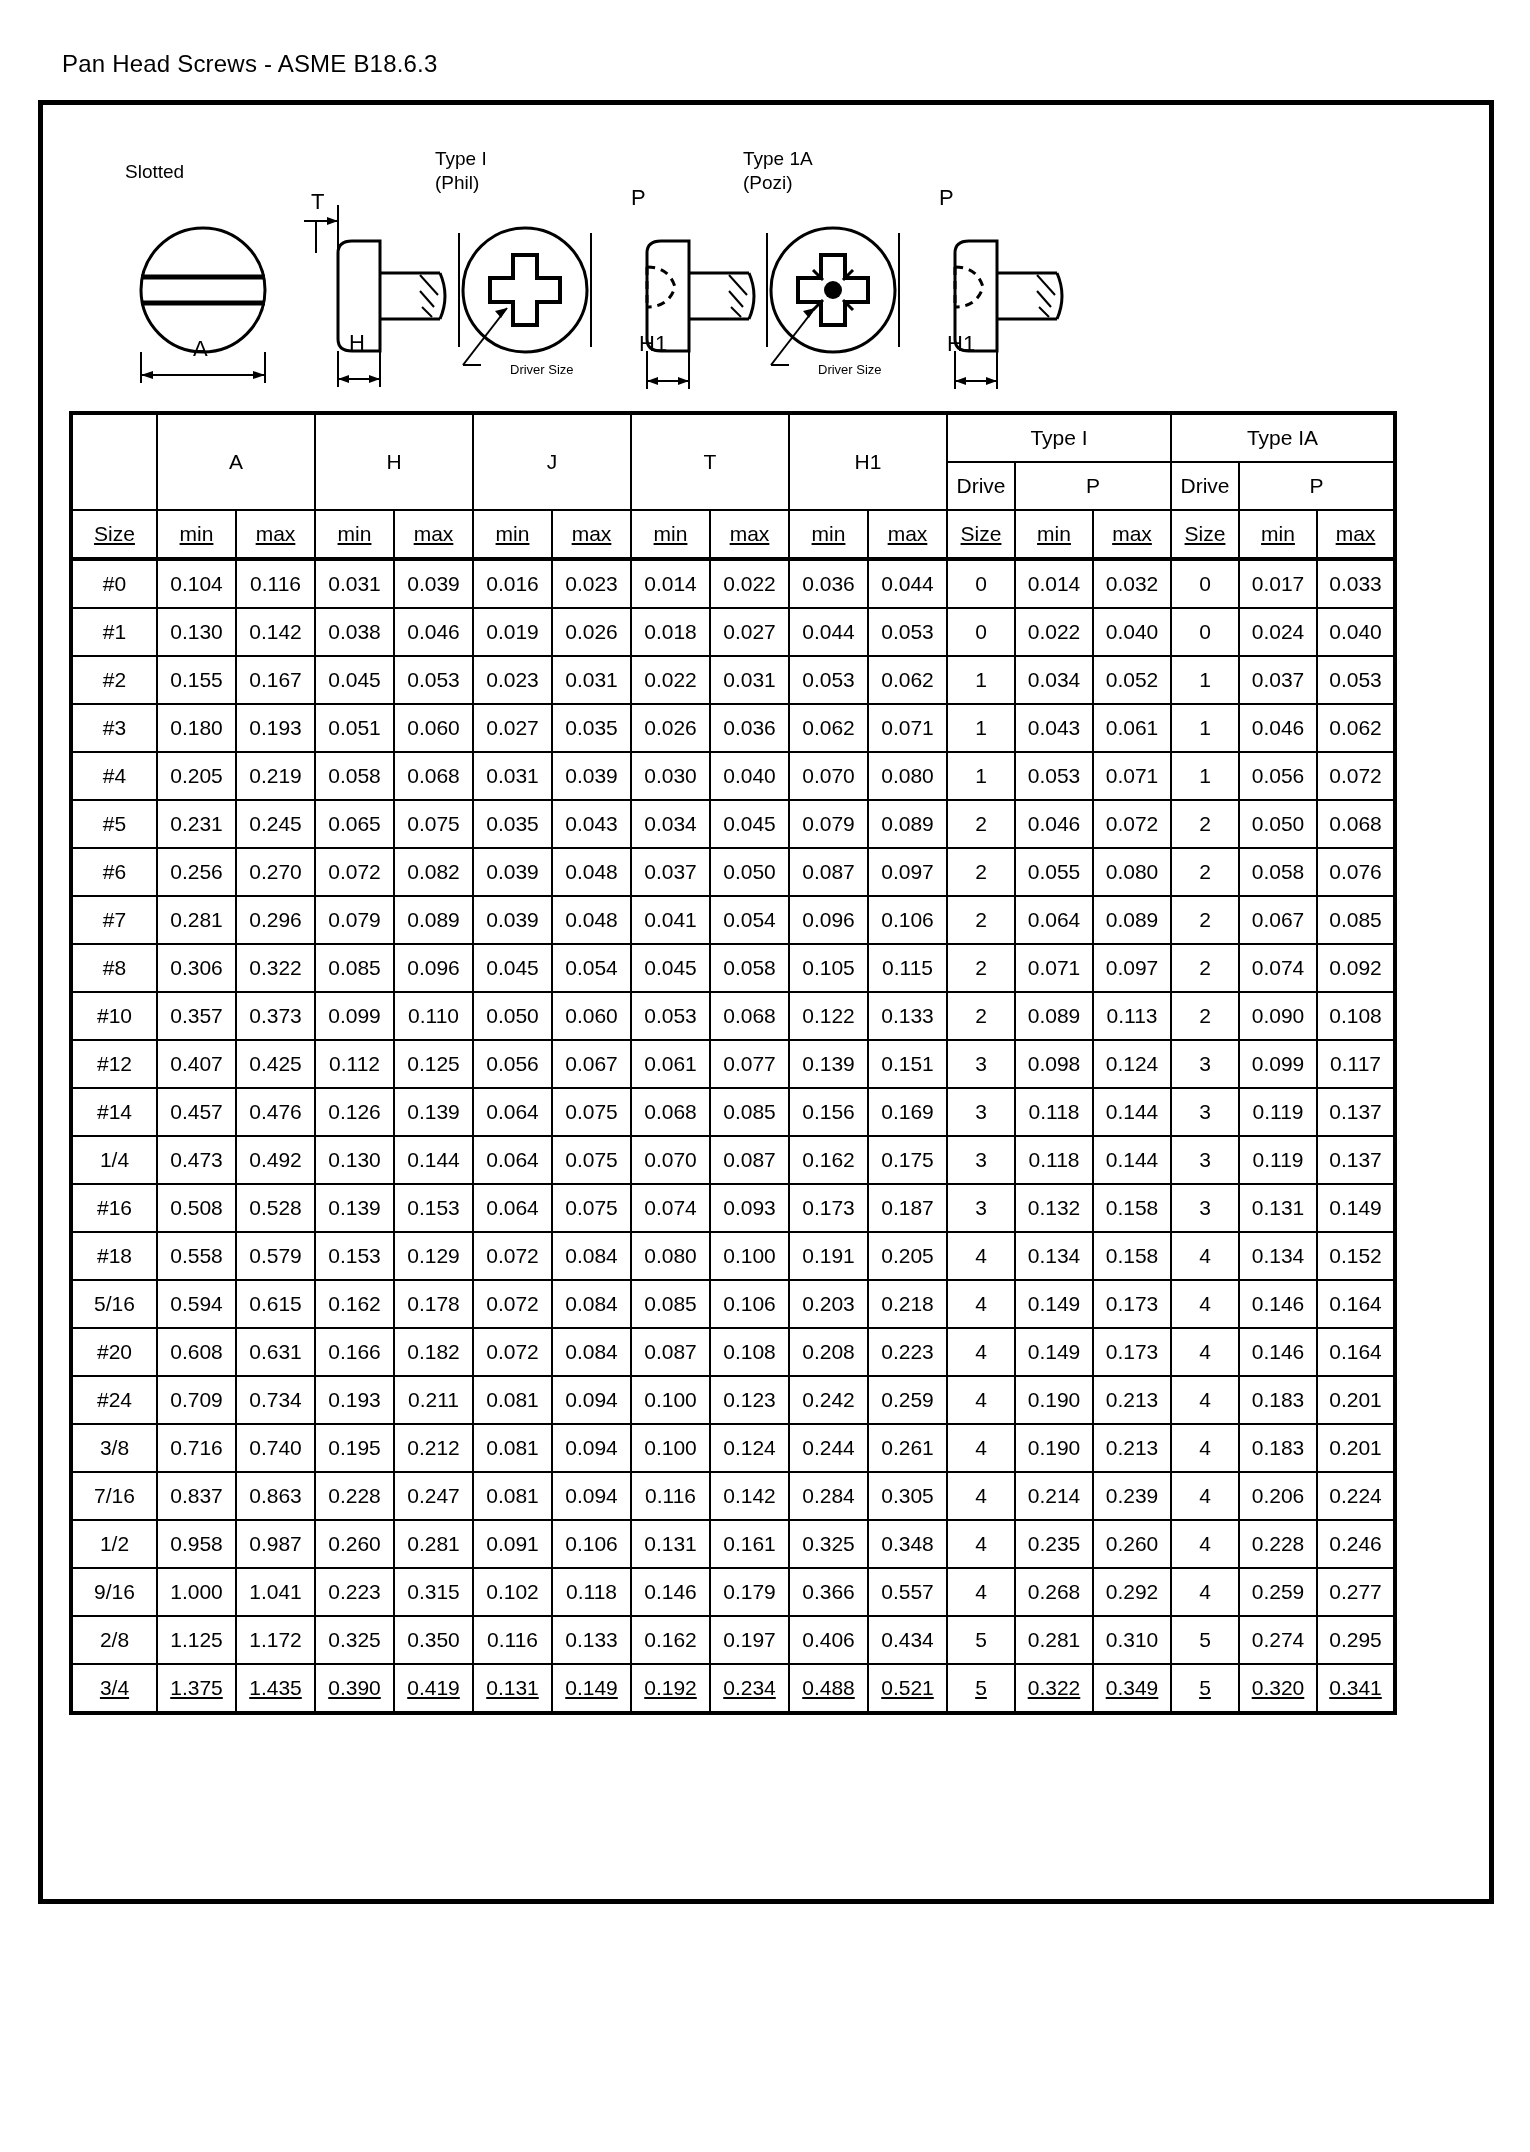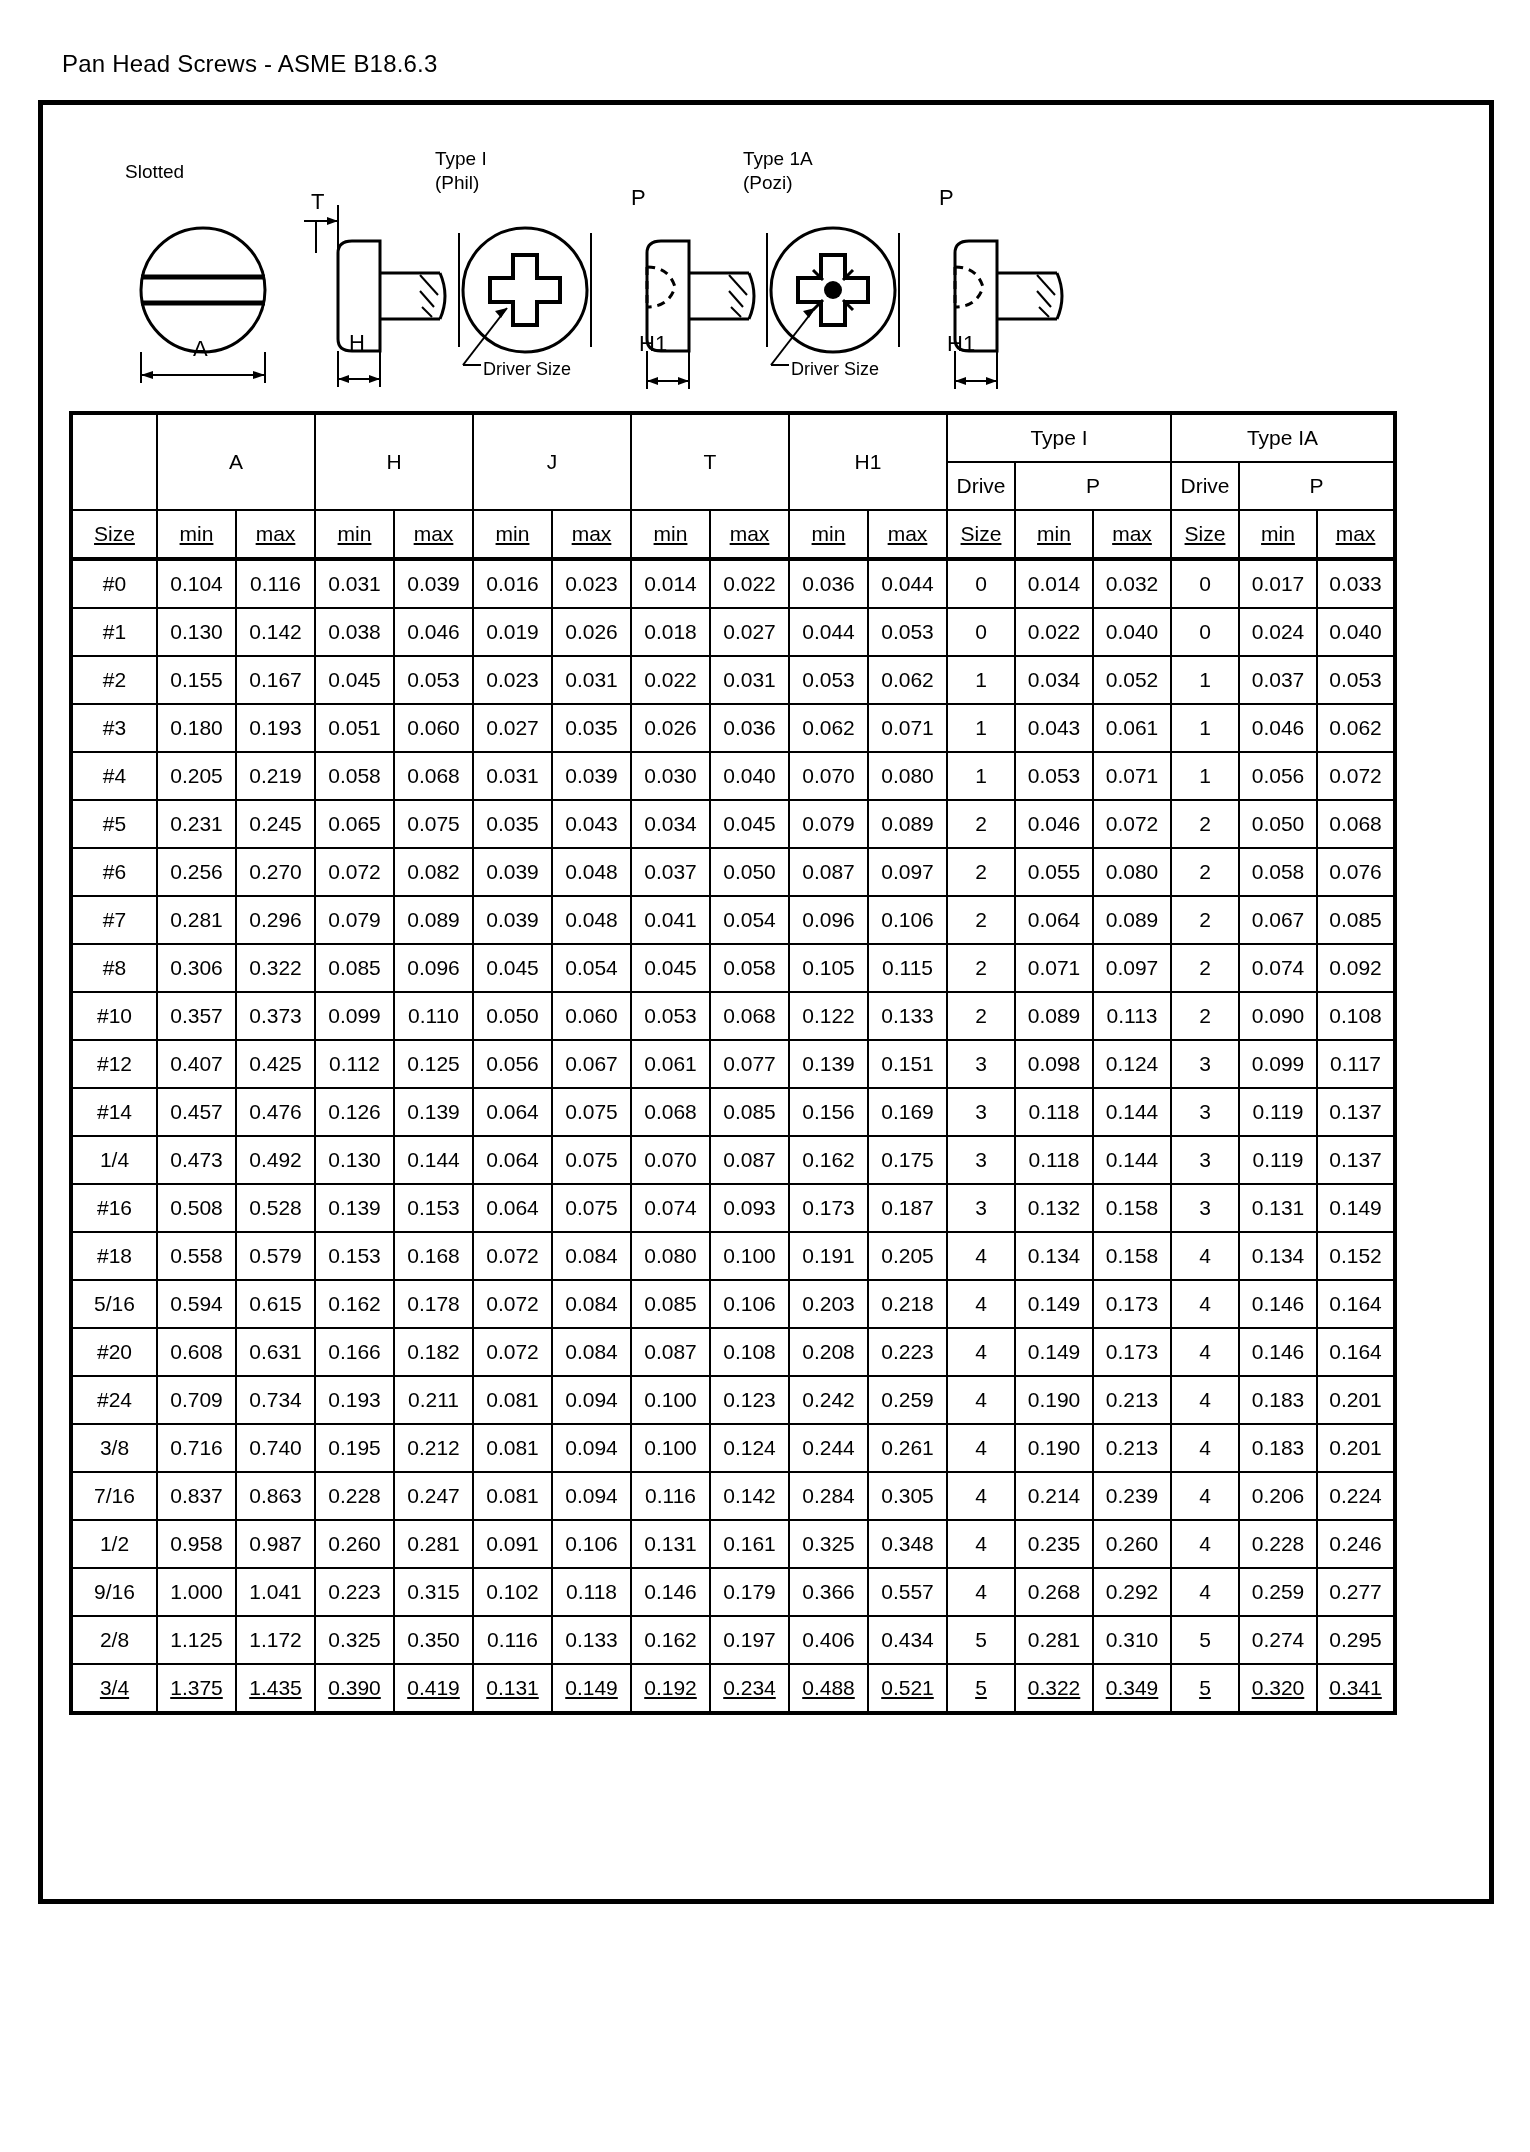--- a/index.html
+++ b/index.html
@@ -55,23 +55,24 @@
     line-height: 24px;
     white-space: pre-line;
   }
   .dim-label {
     position: absolute;
     font-size: 22px;
     line-height: 22px;
   }
   .small-label {
     position: absolute;
-    font-size: 18px;
+    font-size: 13px;
     line-height: 13px;
     white-space: nowrap;
+    margin-left: 27px;
   }
 
   
   #spec-table {
     position: absolute;
     left: 26px;
     top: 306px;
     border-collapse: collapse;
     table-layout: fixed;
     font-size: 20px;
@@ -555,21 +556,21 @@
           <td class="">0.158</td>
           <td class="">3</td>
           <td class="">0.131</td>
           <td class="thick-r">0.149</td>
         </tr>
         <tr>
           <td class="thick-l">#18</td>
           <td class="">0.558</td>
           <td class="">0.579</td>
           <td class="">0.153</td>
-          <td class="">0.168</td>
+          <td class="">0.129</td>
           <td class="">0.072</td>
           <td class="">0.084</td>
           <td class="">0.080</td>
           <td class="">0.100</td>
           <td class="">0.191</td>
           <td class="">0.205</td>
           <td class="">4</td>
           <td class="">0.134</td>
           <td class="">0.158</td>
           <td class="">4</td>

